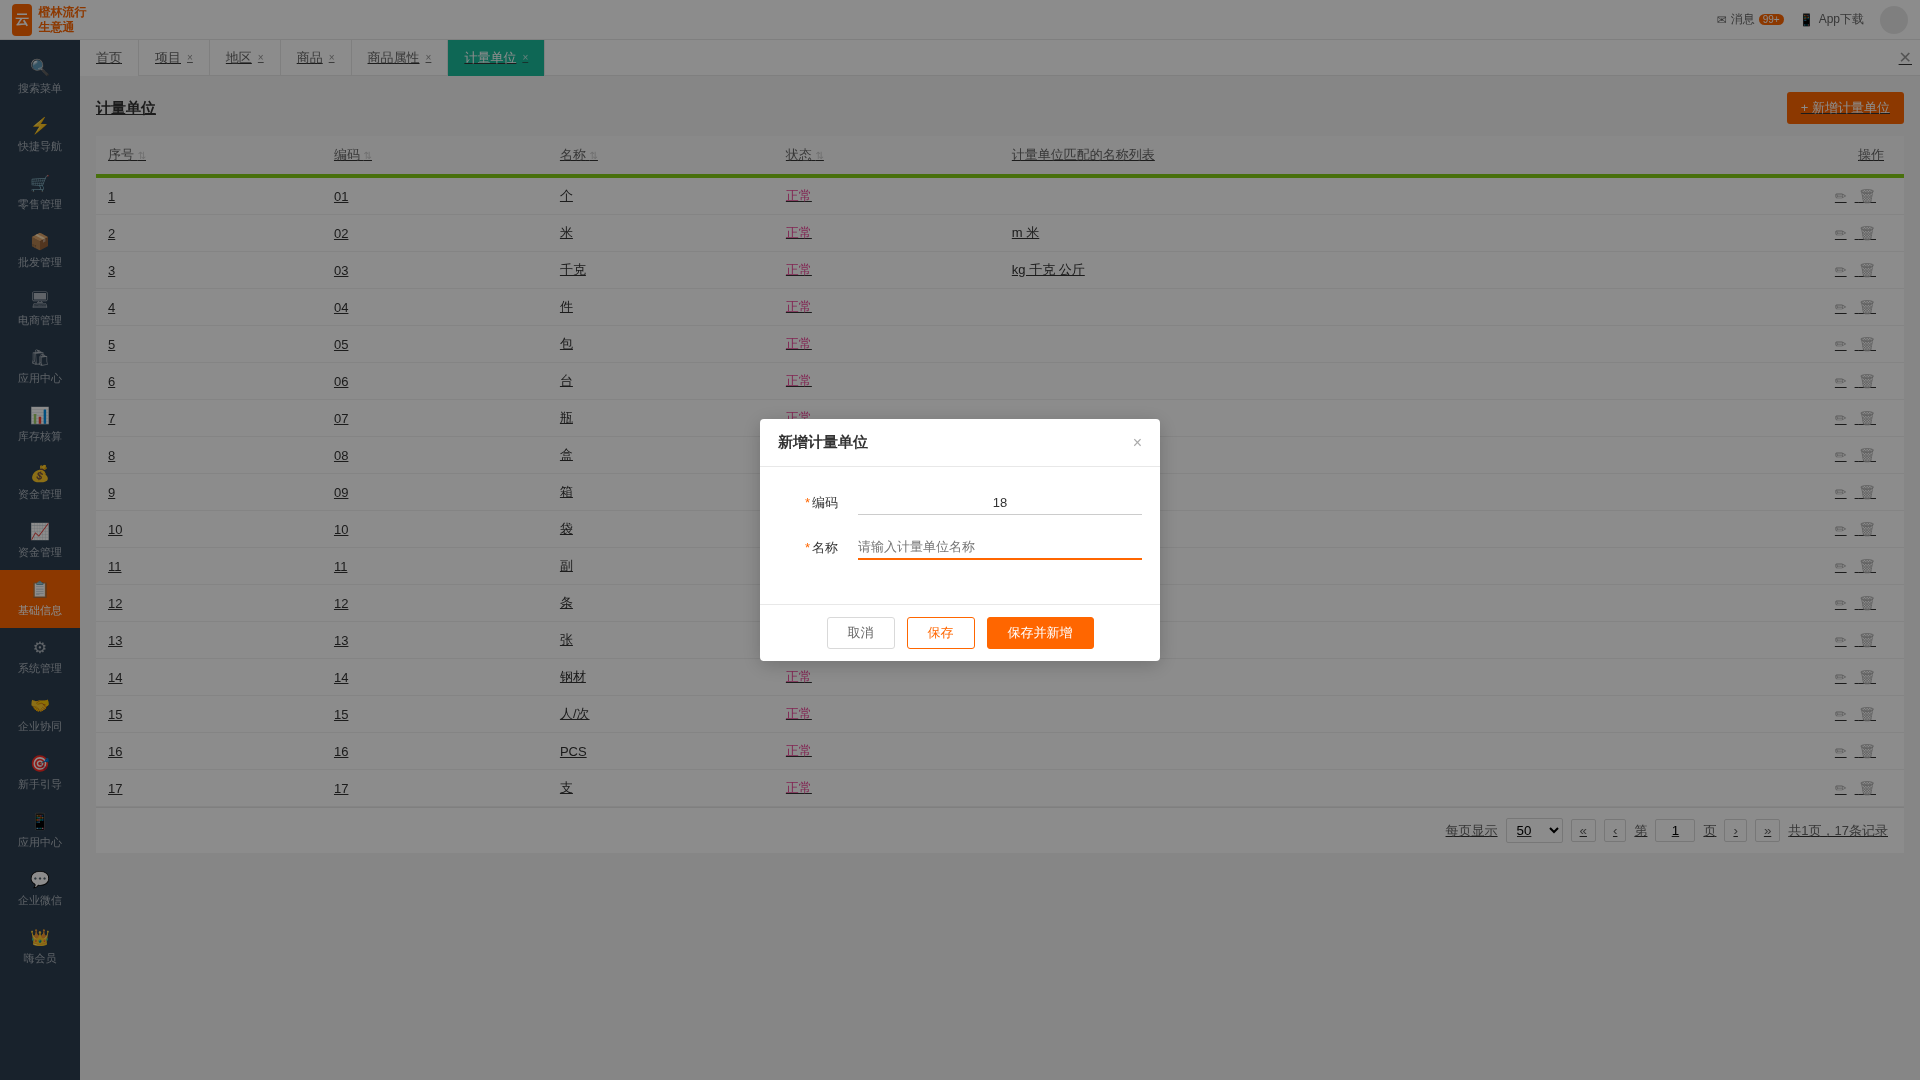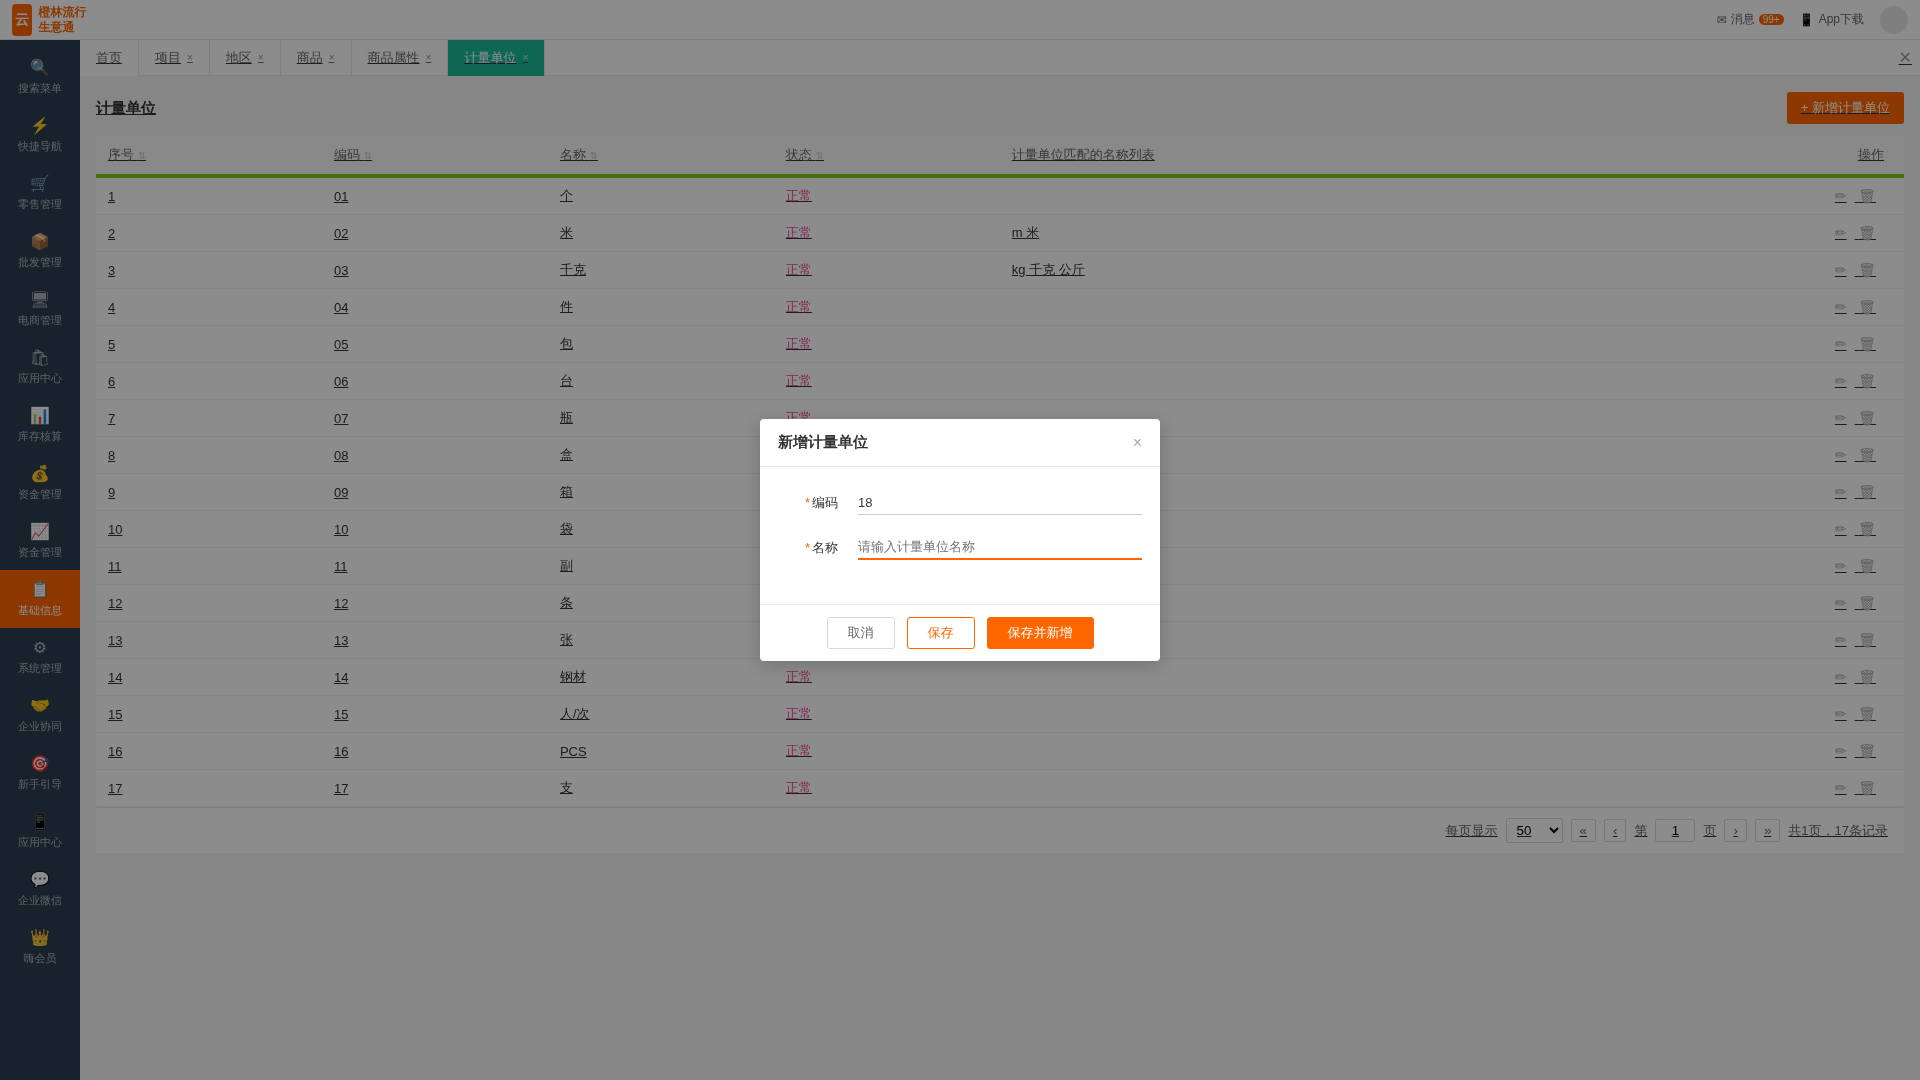--- a/index.html
+++ b/index.html
@@ -437,21 +437,21 @@
   <div class="modal">
     <div class="modal-header">
       <span class="modal-title">新增计量单位</span>
       <span class="modal-close">×</span>
     </div>
     <div class="modal-body">
       <div class="form-row">
         <div class="form-label">
           <span class="required">*</span><span>编码</span>
         </div>
-        <input class="form-input" value="18" style="border-bottom: 1px solid rgb(204, 204, 204);">
+        <input class="form-input" value="18" style="border-bottom: 1px solid rgb(204, 204, 204); text-align: center;">
       </div>
       <div class="form-row">
         <div class="form-label">
           <span class="required">*</span><span>名称</span>
         </div>
         <input class="form-input active" placeholder="请输入计量单位名称" style="border-bottom: 2px solid rgb(255, 102, 0);">
       </div>
     </div>
     <div class="modal-footer">
       <button class="btn-cancel">取消</button>

